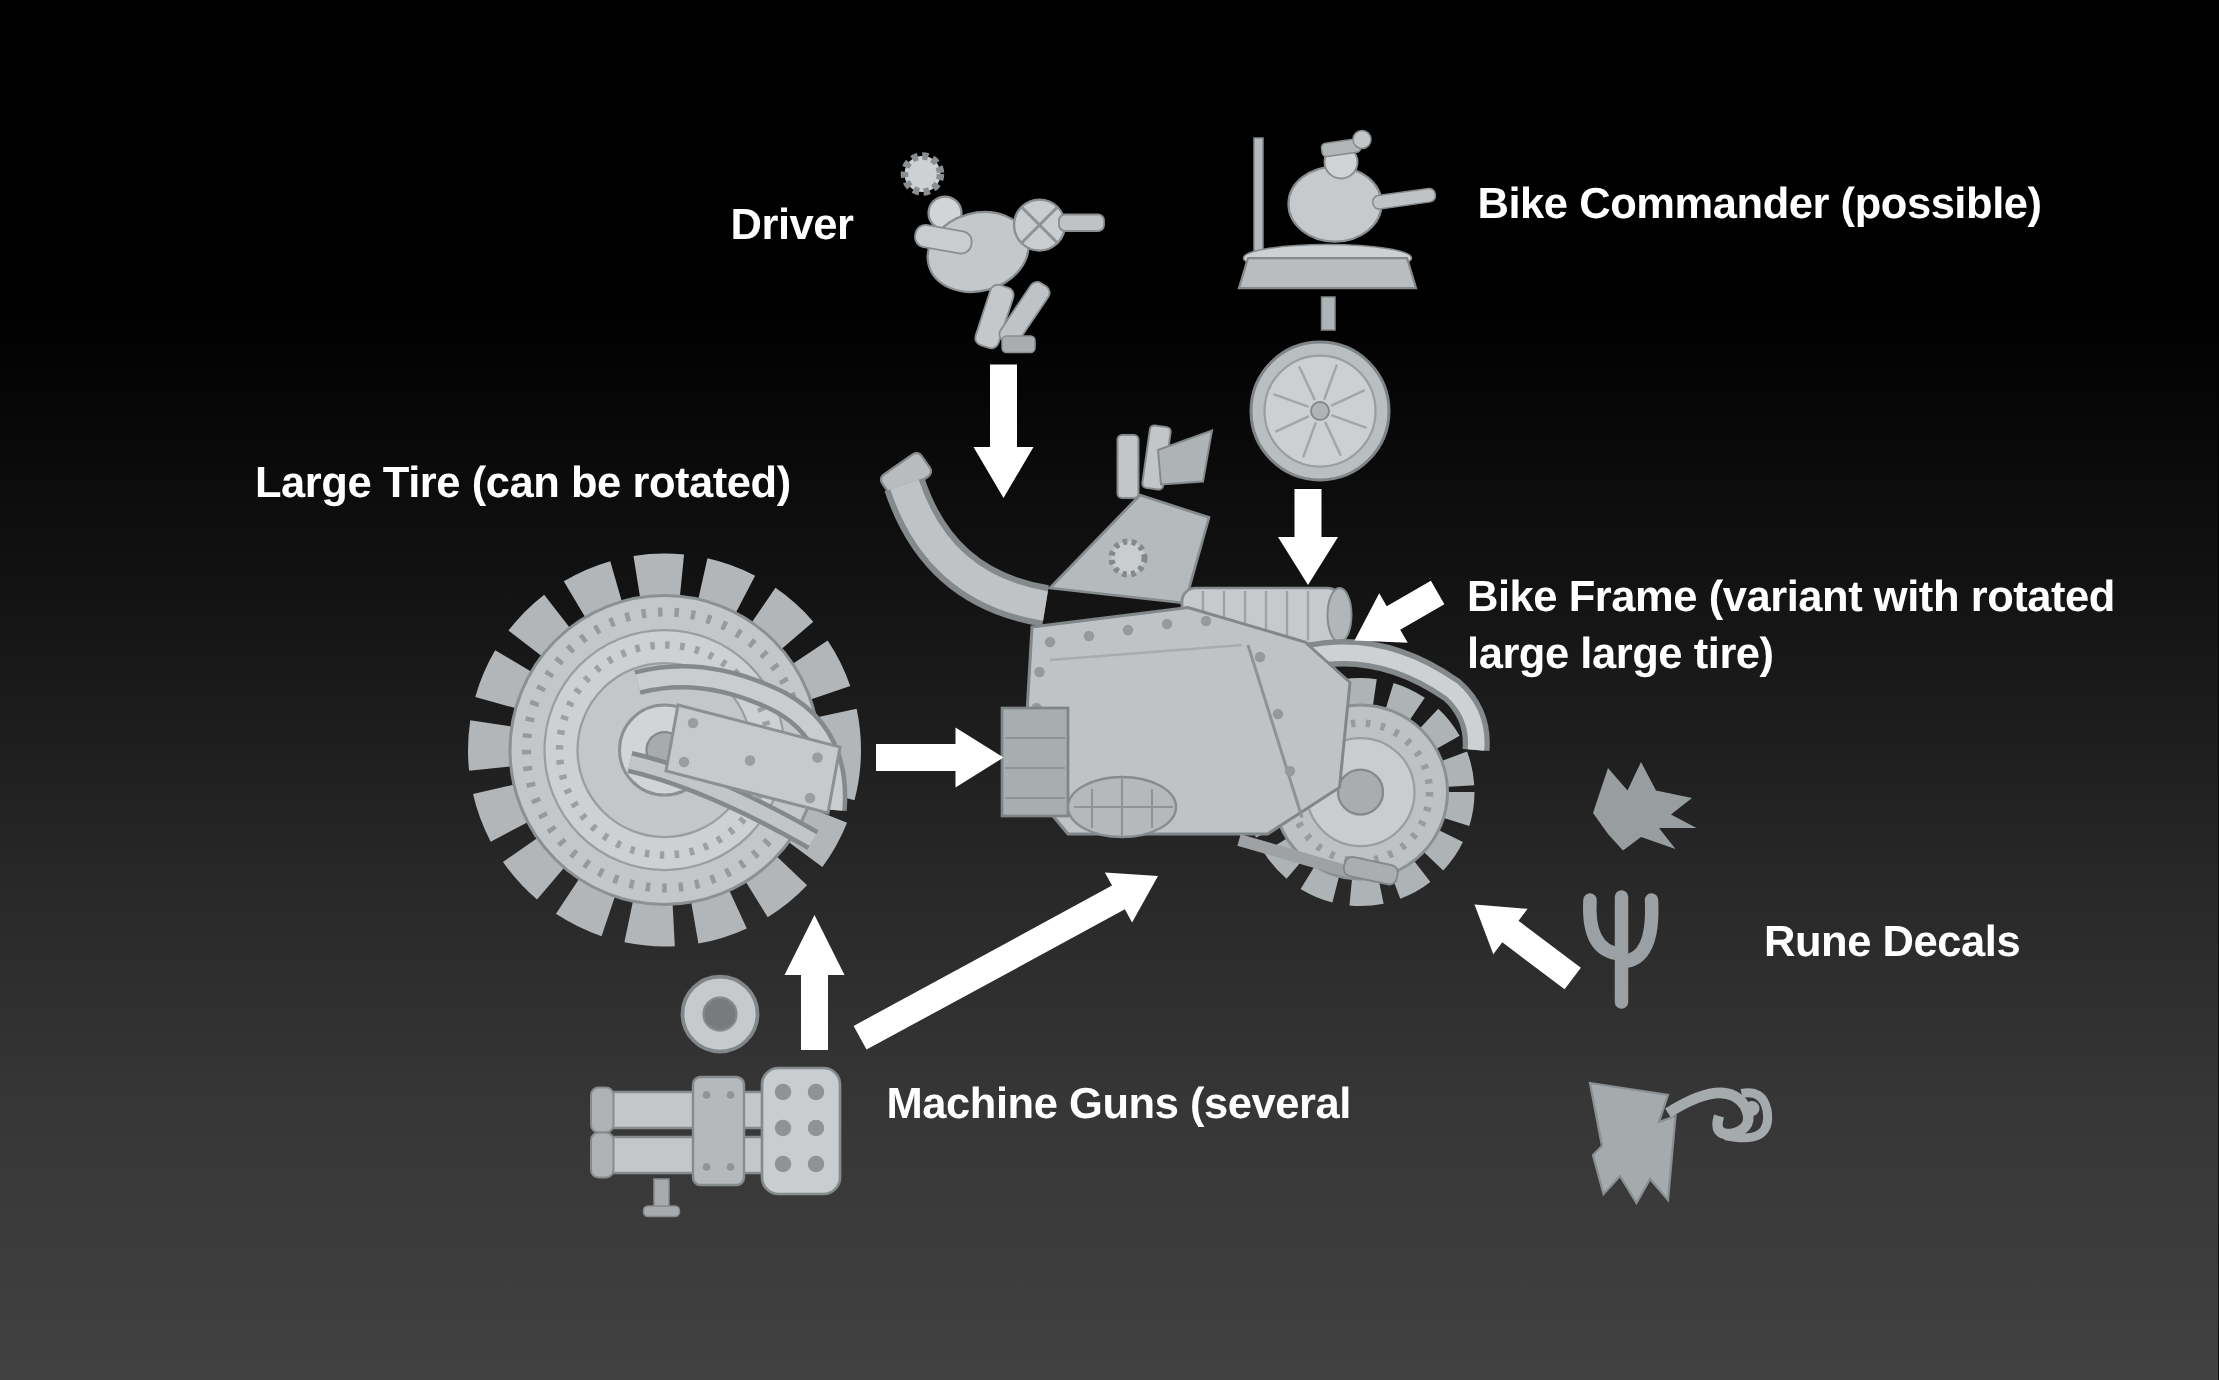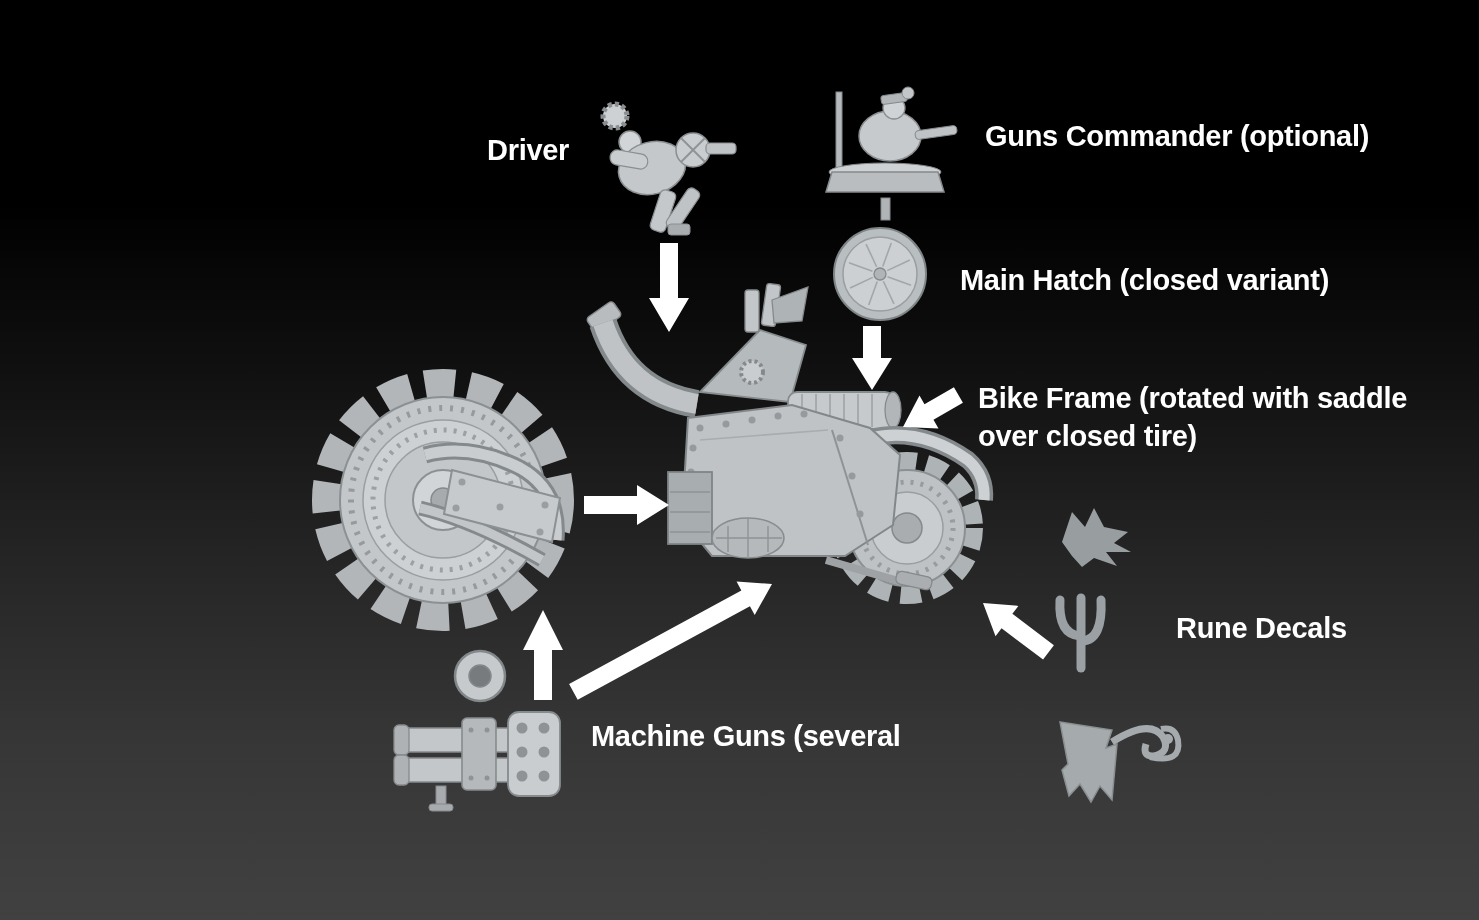--- a/index.html
+++ b/index.html
@@ -207,28 +207,28 @@
       <polygon points="584,496 637,496 637,485 669,505 637,525 637,514 584,514"></polygon>
       <polygon points="0,0 30,-19 30,-9 64,-9 64,9 30,9 30,19" transform="translate(903,427) rotate(-30)"></polygon>
       <polygon points="0,0 30,-19 30,-9 82,-9 82,9 30,9 30,19" transform="translate(983,603) rotate(37)"></polygon>
       <polygon points="534,700 534,650 523,650 543,610 563,650 552,650 552,700"></polygon>
       <polygon points="0,0 -30,-19 -30,-9 -226,-9 -226,9 -30,9 -30,19" transform="translate(772,584) rotate(-28.5)"></polygon>
     </g>
   </svg>
 
   <div class="label" style="left:487px;top:131px;">Driver</div>
 
-  <div class="label" style="left:985px;top:117px;">Guns Commander (optional)</div>
-
-  <div class="label" style="left:960px;top:261px;">Main Hatch (closed variant)</div>
-
+  <div class="label" style="left:985px;top:117px;">Bike Commander (possible)</div>
+
+
+  <div class="label" style="left:170px;top:303px;">Large Tire (can be rotated)</div>
 
   <div class="label" style="left:978px;top:379px;">
-    <div>Bike Frame (rotated with saddle</div>
-    <div>over closed tire)</div>
+    <div>Bike Frame (variant with rotated</div>
+    <div>large large tire)</div>
   </div>
 
   <div class="label" style="left:1176px;top:609px;">Rune Decals</div>
 
   <div class="label" style="left:591px;top:717px;">
     <div>Machine Guns (several</div>
   </div>
 
 </div>
 

